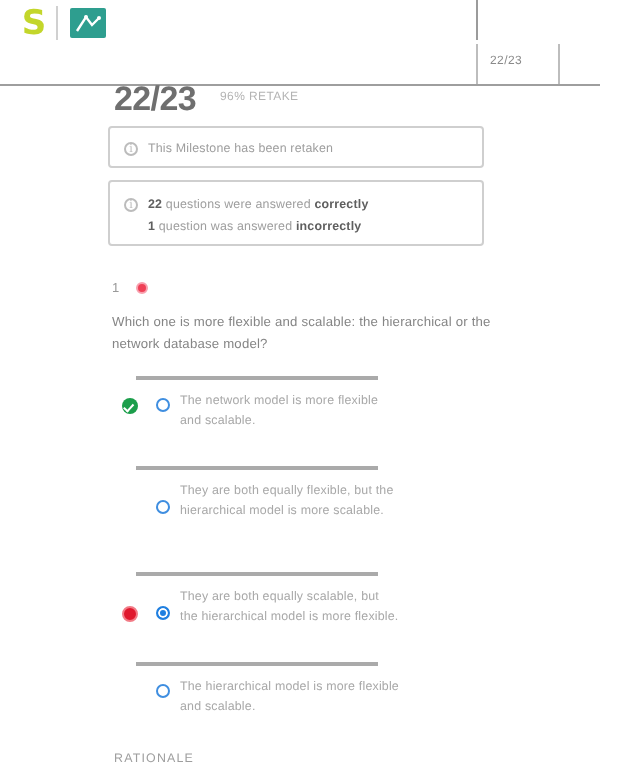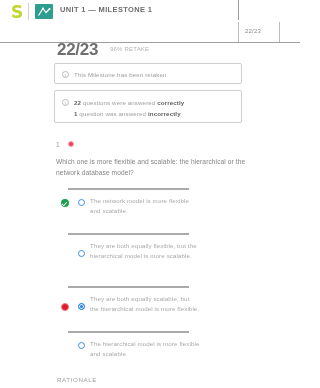--- a/index.html
+++ b/index.html
@@ -304,21 +304,20 @@
 <div class="topbar">
   <div class="logo-s">S</div>
   <div class="logo-divider"></div>
   <div class="milestone-icon">
     <svg width="18" height="15" viewBox="0 0 18 15">
       <path d="M3.5 11.5 L8 4.5 L11 8.5 L14.5 5" stroke="#ffffff" stroke-width="1.2" fill="none"></path>
       <circle cx="8" cy="4.5" r="1" fill="#ffffff"></circle>
       <circle cx="14.5" cy="5" r="1" fill="#ffffff"></circle>
     </svg>
   </div>
-  <div class="unit-title">UNIT 1 — MILESTONE 1</div>
   <div class="hdr-rule-a"></div>
   <div class="hdr-rule-b"></div>
 </div>
 
 <div class="score-cell">
   <span>22/23</span>
 </div>
 <div class="header-divider"></div>
 
 <div class="score-head">22/23</div>

